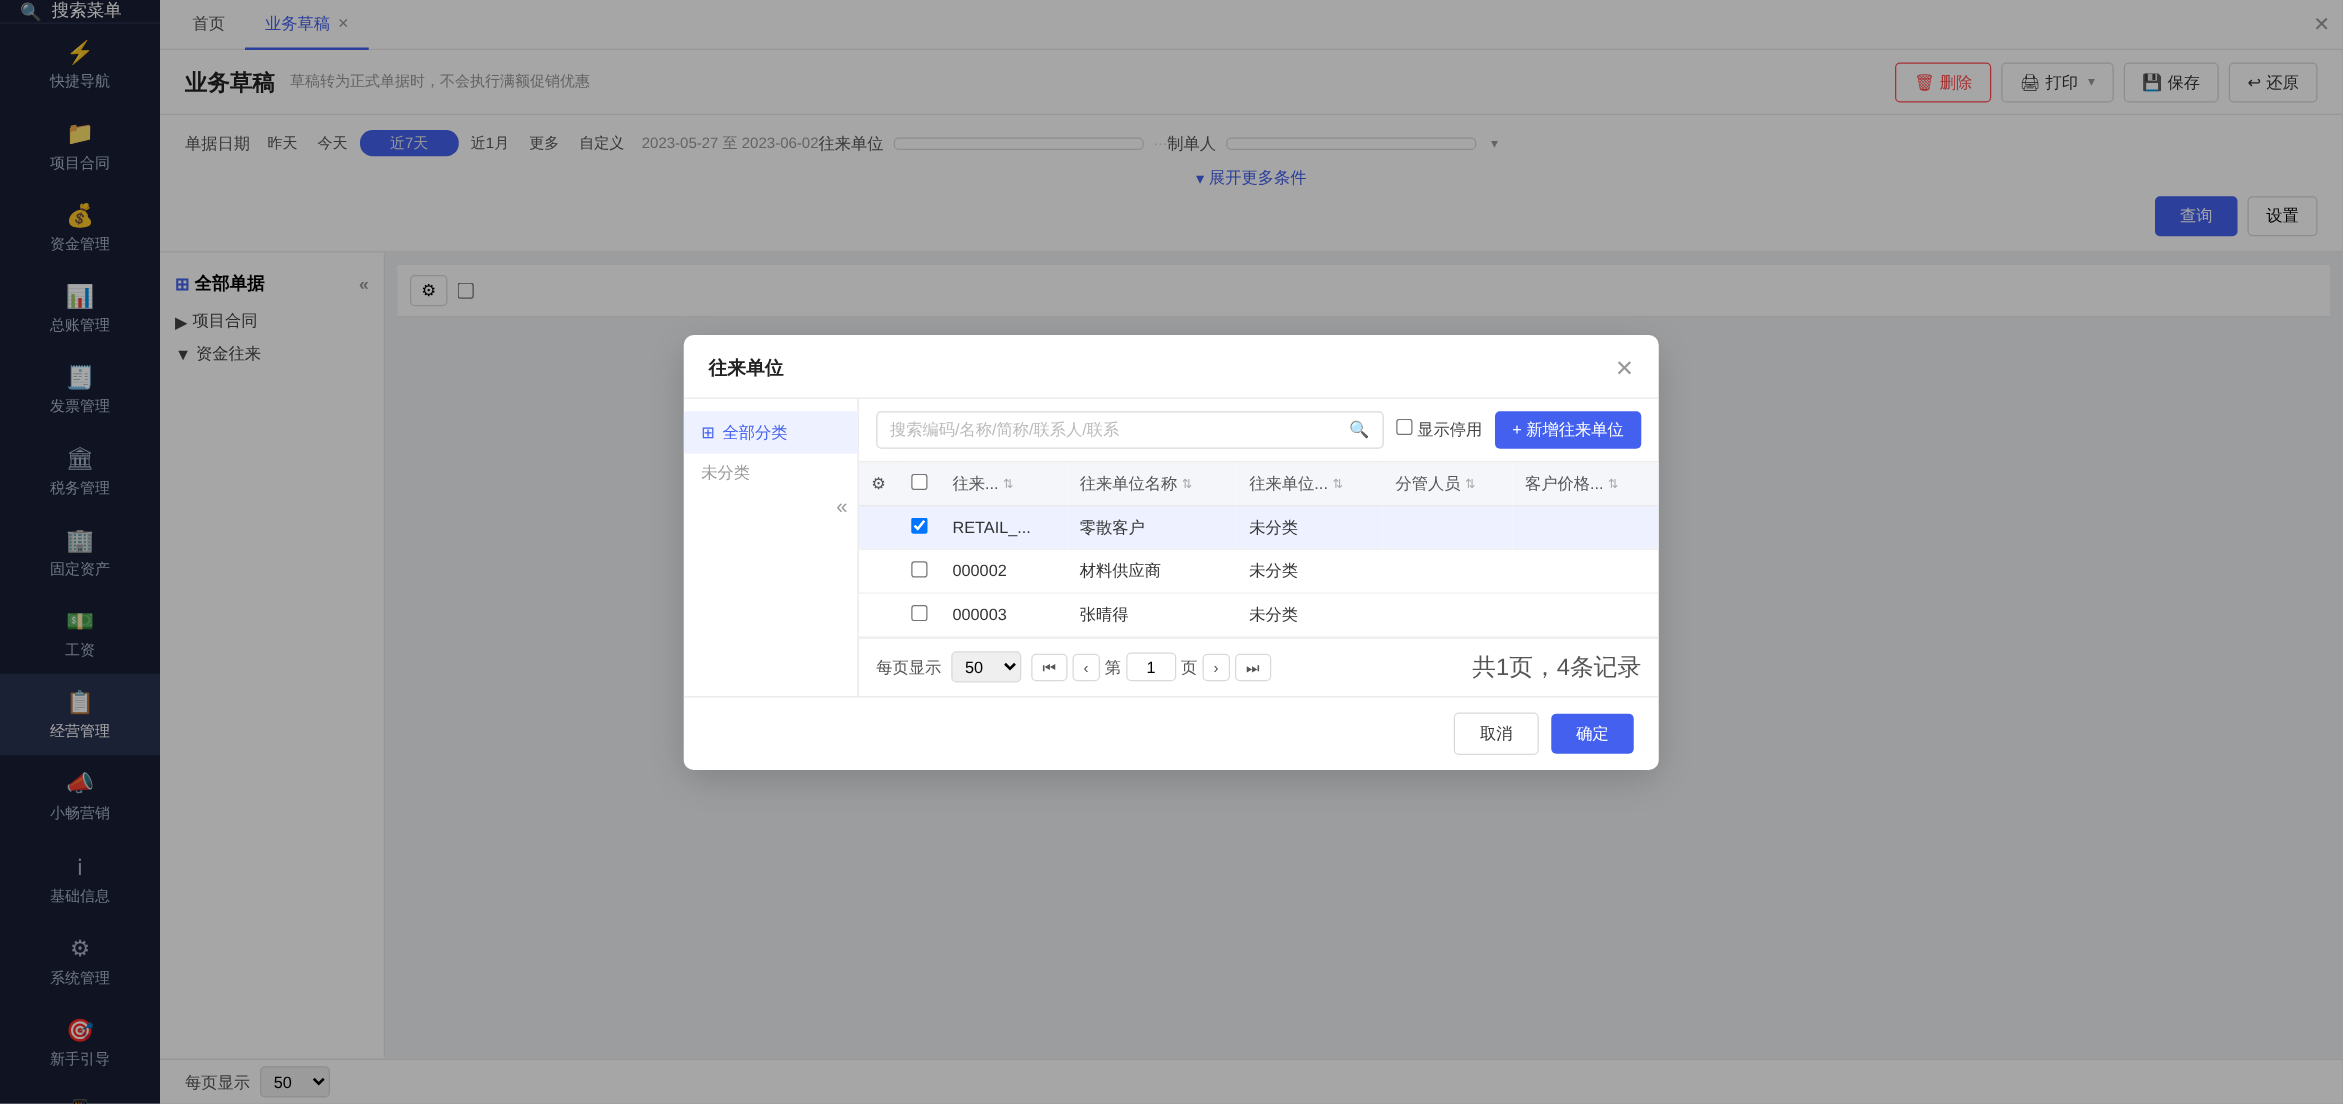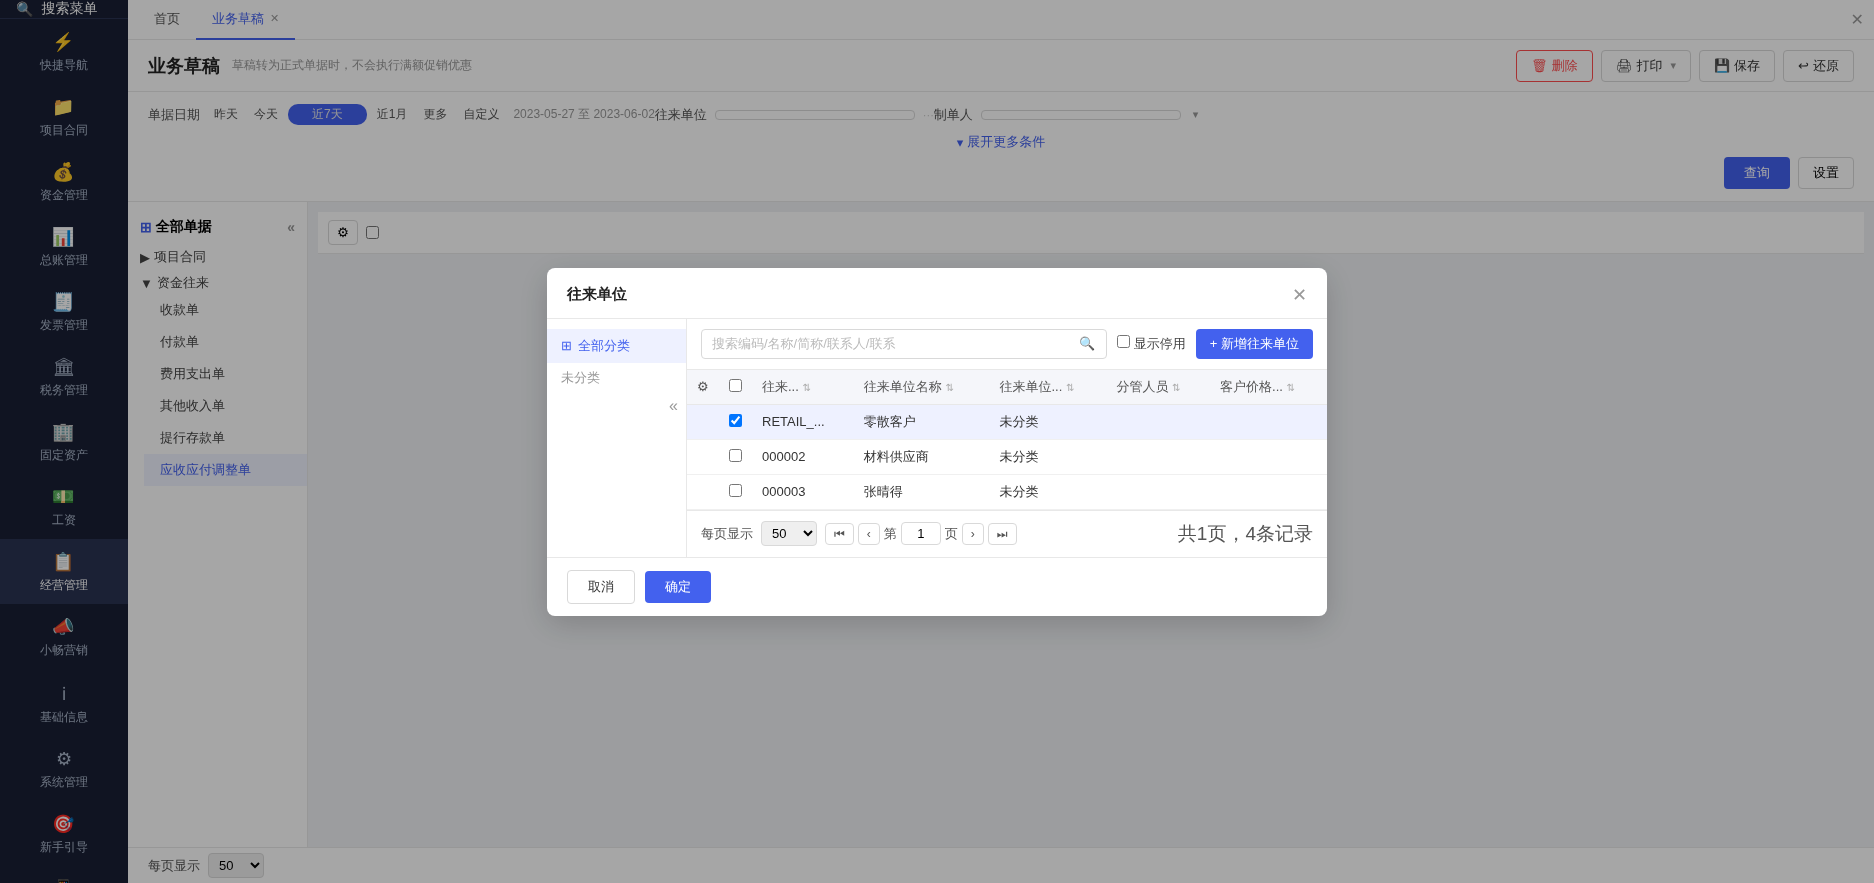--- a/index.html
+++ b/index.html
@@ -227,21 +227,21 @@
     .page-nav { display: flex; align-items: center; gap: 4px; }
     .page-nav-btn { border: 1px solid #d9d9d9; background: #fff; border-radius: 4px; padding: 3px 8px; cursor: pointer; font-size: 12px; color: #555; }
     .page-nav-btn:disabled { color: #ccc; cursor: not-allowed; }
     .page-input { width: 40px; border: 1px solid #d9d9d9; border-radius: 4px; padding: 3px 6px; text-align: center; font-size: 13px; }
     .page-total { color: #555; font-size: 19px; margin-left: auto; }
 
     
     .modal-footer {
       padding: 12px 20px;
       border-top: 1px solid #e8e8e8;
-      display: flex; align-items: center; justify-content: flex-start; gap: 10px;
+      display: flex; align-items: center; justify-content: flex-end; gap: 10px;
     }
     .btn-cancel { background: #fff; border: 1px solid #d9d9d9; color: #333; padding: 7px 20px; border-radius: 4px; font-size: 13px; cursor: pointer; }
     .btn-confirm { background: #4361ee; color: #fff; border: none; padding: 7px 20px; border-radius: 4px; font-size: 13px; cursor: pointer; }
 
     
     .modal-table::-webkit-scrollbar { height: 6px; width: 6px; }
     .modal-table::-webkit-scrollbar-thumb { background: #ccc; border-radius: 3px; }
 
     .unclassified-label { color: #999; padding: 6px 14px; font-size: 13px; }
 
@@ -418,40 +418,20 @@
         </span>
         <span class="collapse-btn">«</span>
       </div>
       <div class="menu-group">
         <span>▶</span>
         <span>项目合同</span>
       </div>
       <div class="menu-group">
         <span>▼</span>
         <span>资金往来</span>
-      </div>
-      <div class="sub-menu">
-        <div class="menu-item">
-          <span>收款单</span>
-        </div>
-        <div class="menu-item">
-          <span>付款单</span>
-        </div>
-        <div class="menu-item">
-          <span>费用支出单</span>
-        </div>
-        <div class="menu-item">
-          <span>其他收入单</span>
-        </div>
-        <div class="menu-item">
-          <span>提行存款单</span>
-        </div>
-        <div class="menu-item active">
-          <span>应收应付调整单</span>
-        </div>
       </div>
     </div>
 
     <div class="table-area">
       <div class="table-toolbar">
         <button class="settings-icon-btn">⚙</button>
         <input type="checkbox" style="margin: 0px;">
       </div>
       <div class="empty-state">
         <span>未找到任何业务草稿</span>

